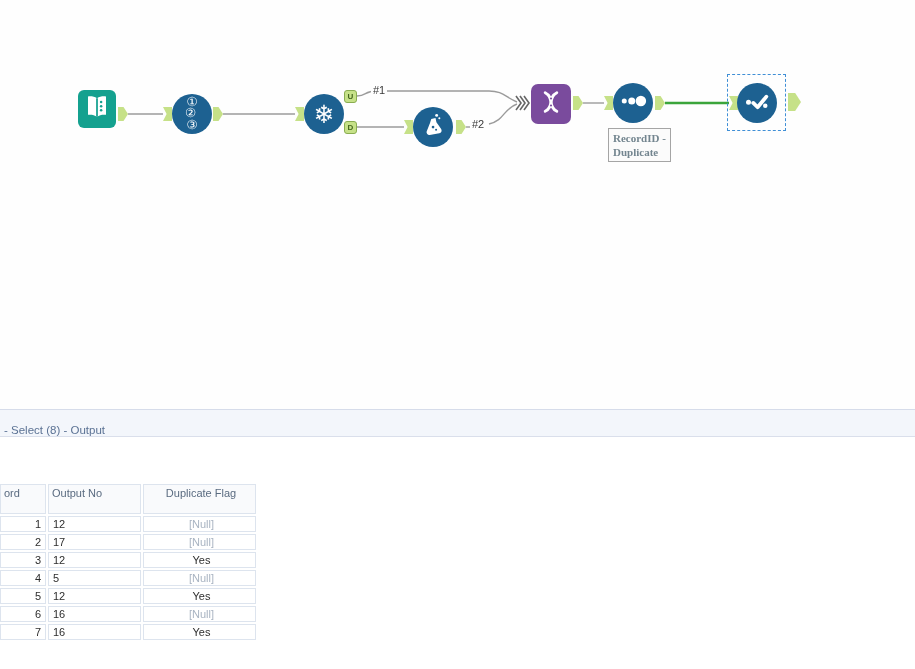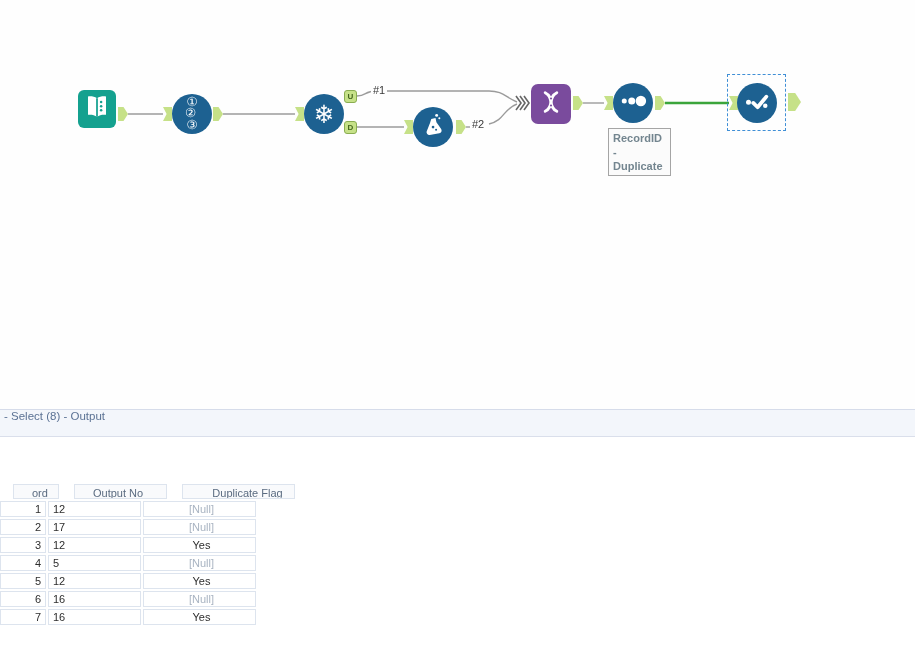--- a/index.html
+++ b/index.html
@@ -36,32 +36,32 @@
   .conn-label { position:absolute; background:#fefefe; color:#3a3a3a; font-size:11px; padding:0 2px; }
 
   .annotation { position:absolute; background:#fbfbfb; border:1px solid #a5a5a5;
     color:#73858f; font-size:11px; font-weight:bold; line-height:14px; padding:2px 4px; }
 
   .selection-box { position:absolute; border:1.5px dashed var(--selection-blue,#3f8fd6); }
 
   
   #panel-titlebar { position:absolute; left:0; top:409px; width:915px; height:28px;
     background:#f3f6fb; border-top:1px solid #d6dcea; border-bottom:1px solid #dadfeb;
-    display:flex; align-items:flex-start; }
+    display:flex; align-items:flex-end; }
   #panel-title { color:#5b7294; font-size:11.5px; padding-left:4px; }
 
   #toolbar { position:absolute; left:0; top:437px; width:915px; height:47px; background:#fff; }
 
   
   #results-table { position:absolute; left:0; top:484px; font-size:11px; }
   .trow { display:flex; gap:2px; margin-bottom:2px; }
   .cell { background:#fff; border:1px solid #dde4ee; height:16px; line-height:14px;
     overflow:hidden; white-space:nowrap; }
   .c0 { width:46px; } .c1 { width:93px; } .c2 { width:113px;text-align:center; }
-  .head { background:#f9fafc; color:#5a6b80; height:15px; line-height:16px; padding-left:18px;margin-left:13px; }
+  .head { background:#f9fafc; color:#5a6b80; height:30px; line-height:16px; padding-left:3px; }
   .num { text-align:right; padding-right:4px; color:#2e2e2e; }
   .val { padding-left:4px; color:#2e2e2e; }
   .null { color:#a9b4c2; }
 </style>
 </head>
 <body>
 
 <div id="canvas">
 
   <svg id="wires" width="915" height="409">
@@ -151,21 +151,21 @@
     <span>
       <svg viewBox="0 0 24 24" width="30" height="30">
         <circle cx="5" cy="12" r="2" fill="#fff"></circle>
         <circle cx="11" cy="12" r="2.8" fill="#fff"></circle>
         <circle cx="18.3" cy="12" r="4.2" fill="#fff"></circle>
       </svg>
     </span>
   </div>
   <div class="anchor-out" style="left:655px; top:96px;"></div>
 
-  <div class="annotation" style="left:608px; top:128px; width:63px;">
+  <div class="annotation" style="left:608px; top:128px; width:63px;font-family:Liberation Serif, serif;">
     <div>RecordID -</div>
     <div>Duplicate</div>
   </div>
 
   <div class="selection-box" style="left:727px; top:74px; width:59px; height:57px;"></div>
   <div class="anchor-in" style="left:729px; top:96px;"></div>
   <div class="tool-circle abs" style="left:737px; top:83px;">
     <span>
       <svg viewBox="0 0 24 24" width="30" height="30">
         <circle cx="5.2" cy="13" r="2" fill="#fff"></circle>

